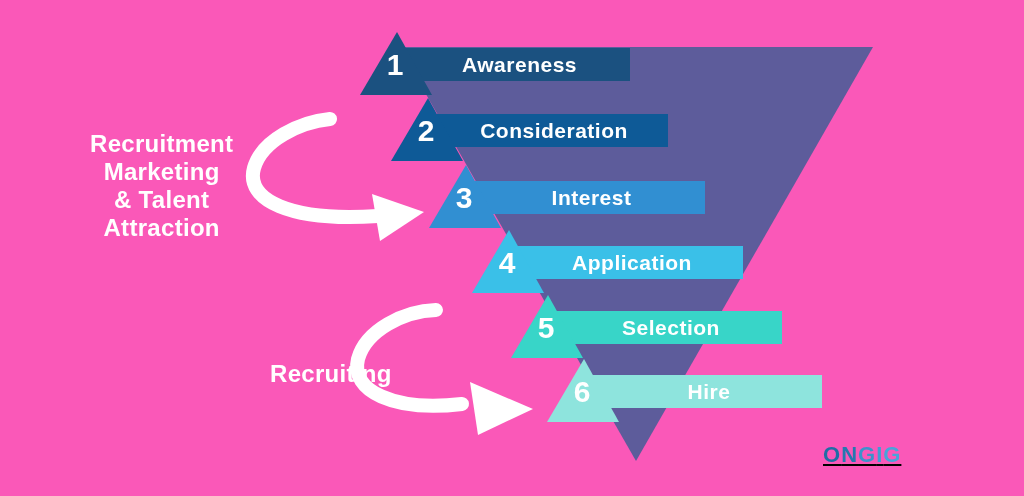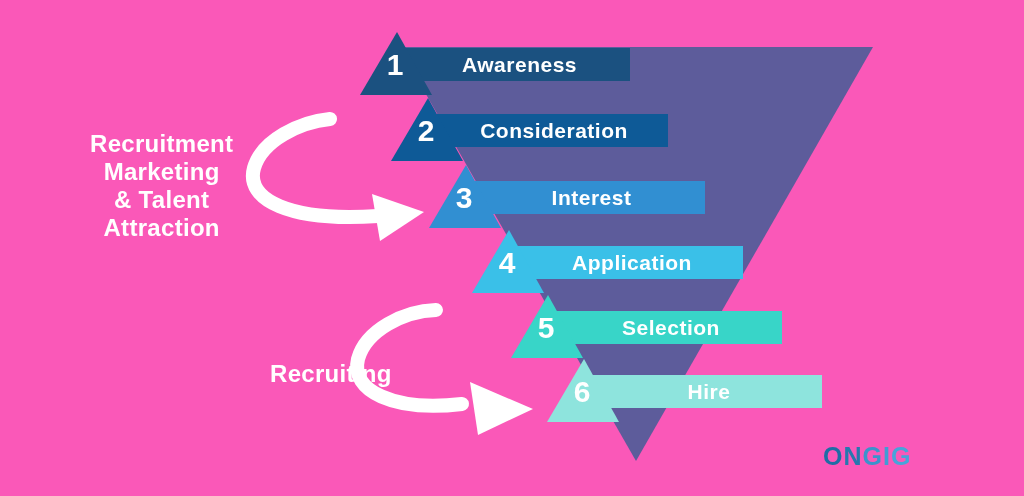--- a/index.html
+++ b/index.html
@@ -27,21 +27,21 @@
     line-height:28px;
     white-space:pre-line;
     letter-spacing:0.3px;
     text-align:center;
   }
   .note-top{left:90px;top:130px;}
   .note-bottom{left:224px;top:360px;margin-left:46px;}
   .logo{
     position:absolute;
     left:823px;top:442px;
-    font-weight:700;font-size:25px;letter-spacing:1px;
+    font-weight:700;font-size:22px;letter-spacing:1px;text-decoration:underline;
   }
 </style>
 </head>
 <body>
 
 <div class="canvas" style="background: rgb(250, 88, 184);">
   <svg id="funnel-svg" width="1024" height="496" viewBox="0 0 1024 496">
       <polygon points="399,47 873,47 636,461" fill="#5d5c9b"></polygon>
       <g>
         <rect x="389" y="48" width="241" height="33" fill="#1b5180"></rect>

